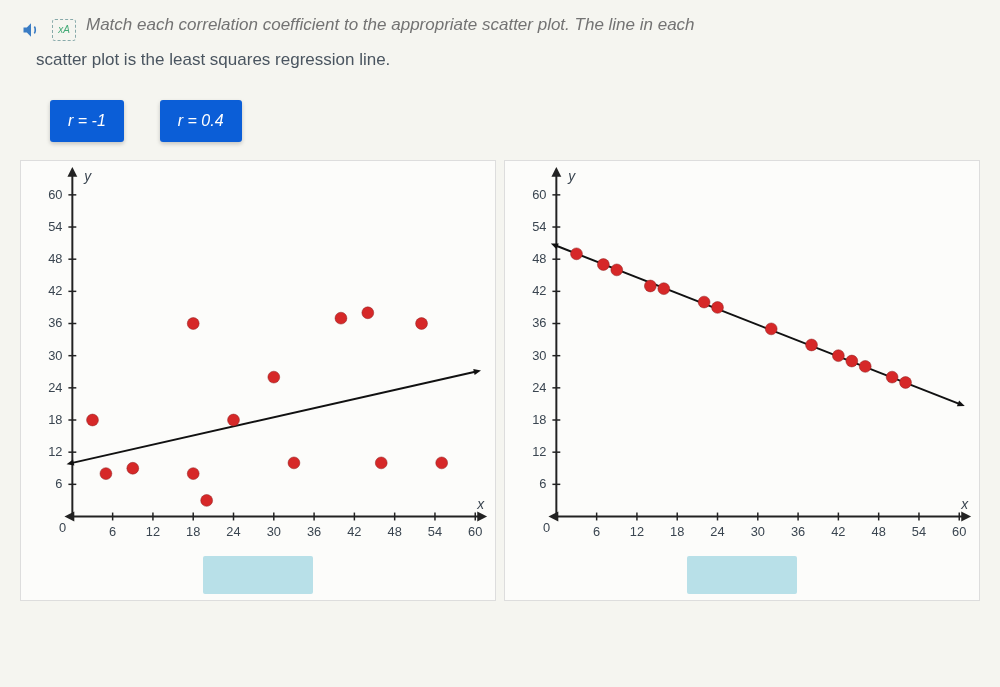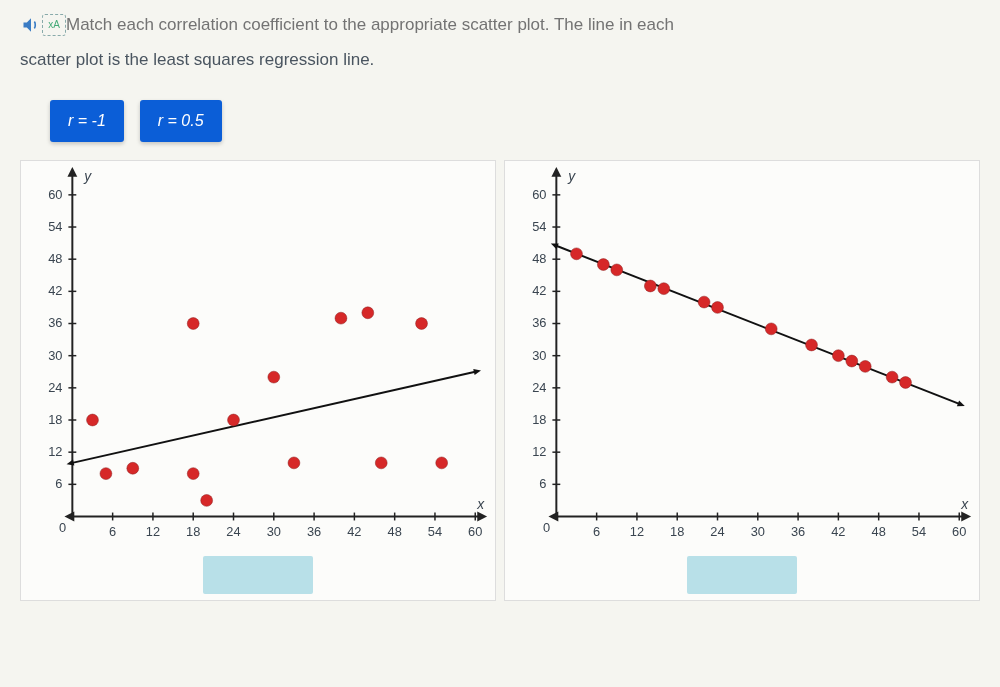--- a/index.html
+++ b/index.html
@@ -9,21 +9,23 @@
       padding: 10px 20px;
       width: 1000px;
       color: #4a5560;
     }
     .header {
       margin-bottom: 25px;
       line-height: 1.8;
     }
     .header-row {
       display: flex;
-      align-items: center;
+      align-items: flex-end;
+      gap: 10px;
+      font-style: italic;
     }
     .audio-icon {
       width: 22px;
       height: 22px;
       display: flex;
       align-items: center;
       justify-content: center;
     }
     .audio-icon svg { width: 20px; height: 20px; }
     .lang-icon {
@@ -38,24 +40,25 @@
       color: #4a7;
     }
     .question {
       font-size: 17px;
       color: #737373;
     }
     .question-cont {
       font-size: 17px;
       color: #4a5560;
       margin-top: 4px;
+      margin-left: 16px;
     }
     .chips {
       display: flex;
-      gap: 16px;
+      gap: 36px;
       margin: 10px 0 18px 30px;
     }
     .chip {
       background: #0b5ed7;
       color: #fff;
       padding: 12px 18px;
       border-radius: 3px;
       font-size: 16px;
       font-style: italic;
       box-shadow: 0 2px 4px rgba(0,0,0,0.2);
@@ -112,21 +115,21 @@
         </svg>
     </span>
     <span class="lang-icon">xA</span>
     <span class="question">Match each correlation coefficient to the appropriate scatter plot. The line in each</span>
   </div>
   <div class="question-cont">scatter plot is the least squares regression line.</div>
 </div>
 
 <div class="chips">
   <div class="chip">r = -1</div>
-  <div class="chip">r = 0.5</div>
+  <div class="chip">r = 0.4</div>
 </div>
 
 <div class="plots">
   <div class="plot-wrap">
     <svg class="plot" viewBox="0 0 480 400" id="plot0">
         <line x1="52" y1="360" x2="466" y2="360" stroke="#222" stroke-width="2"></line>
         <polygon points="472,360 462,355 462,365" fill="#222"></polygon>
         <polygon points="44,360 54,355 54,365" fill="#222"></polygon>
         <line x1="52" y1="360" x2="52" y2="12" stroke="#222" stroke-width="2"></line>
         <polygon points="52,6 47,16 57,16" fill="#222"></polygon>

